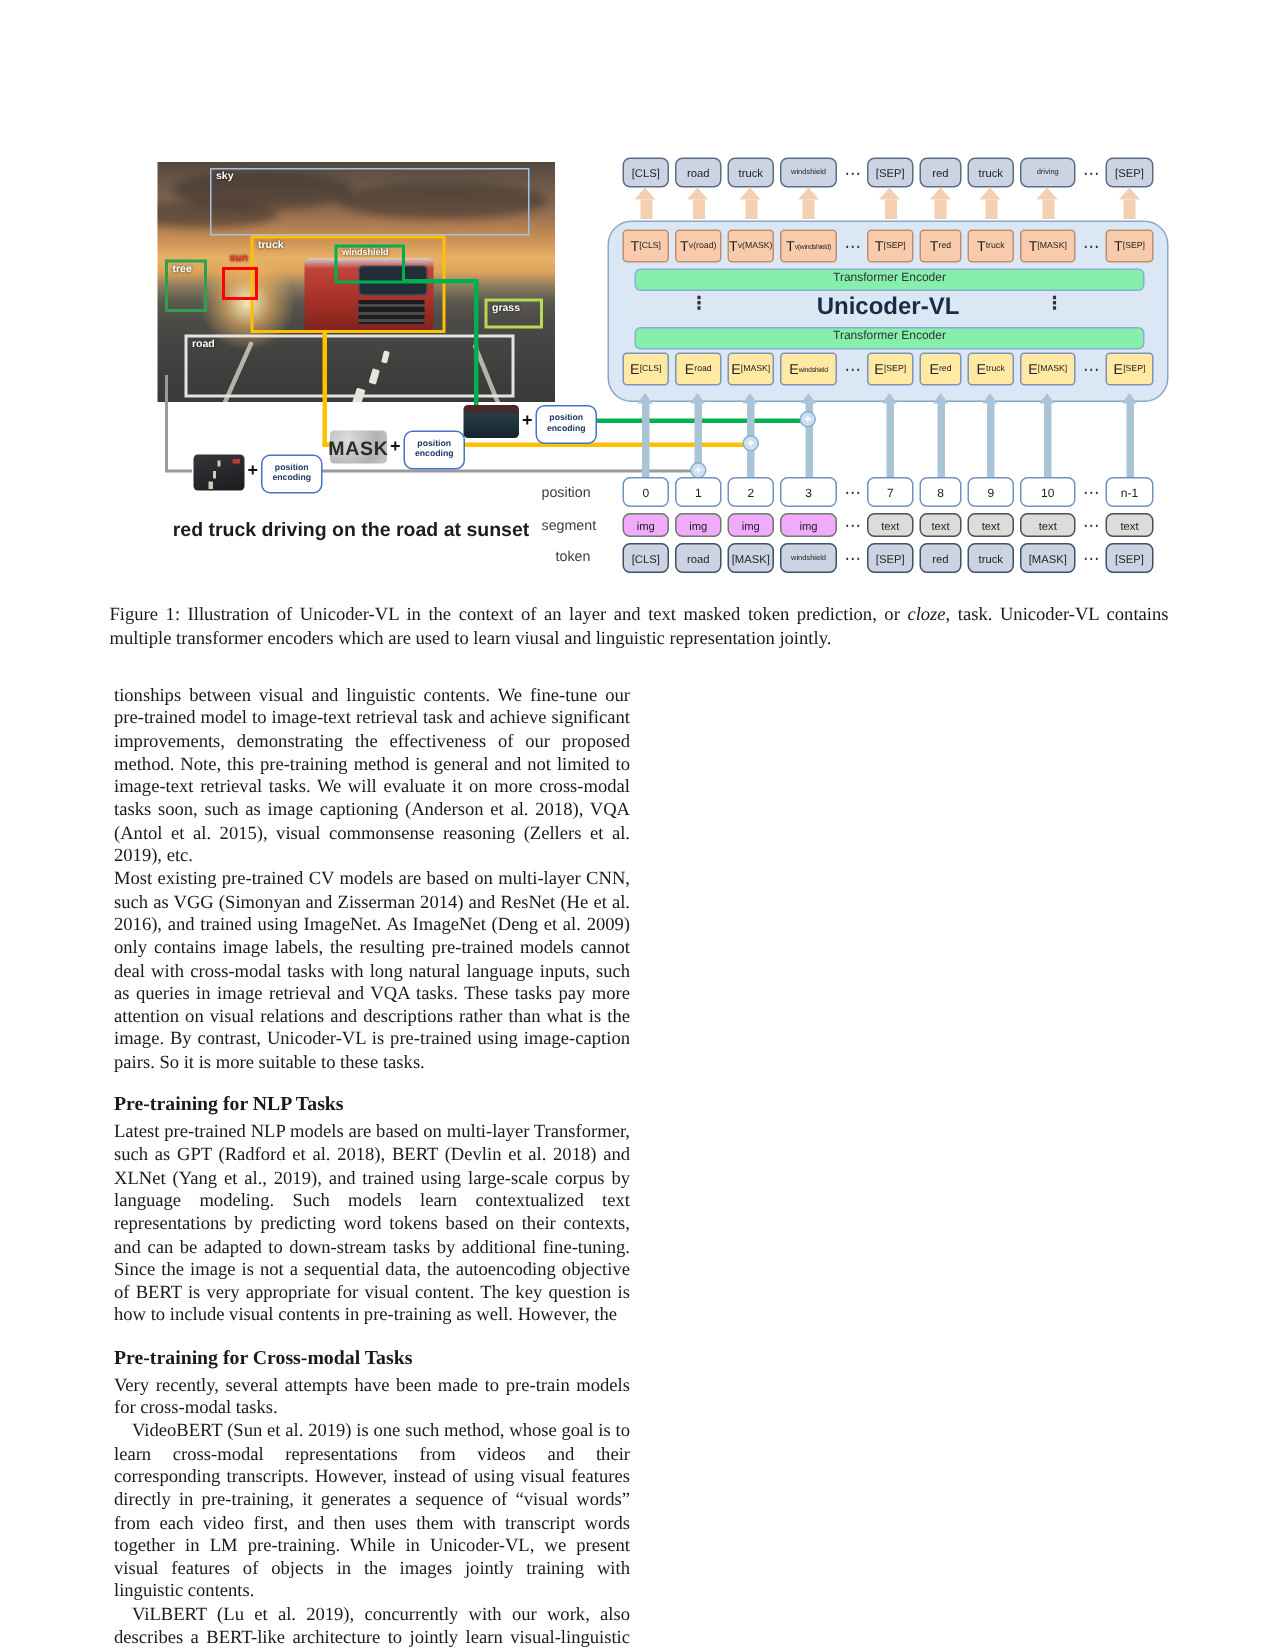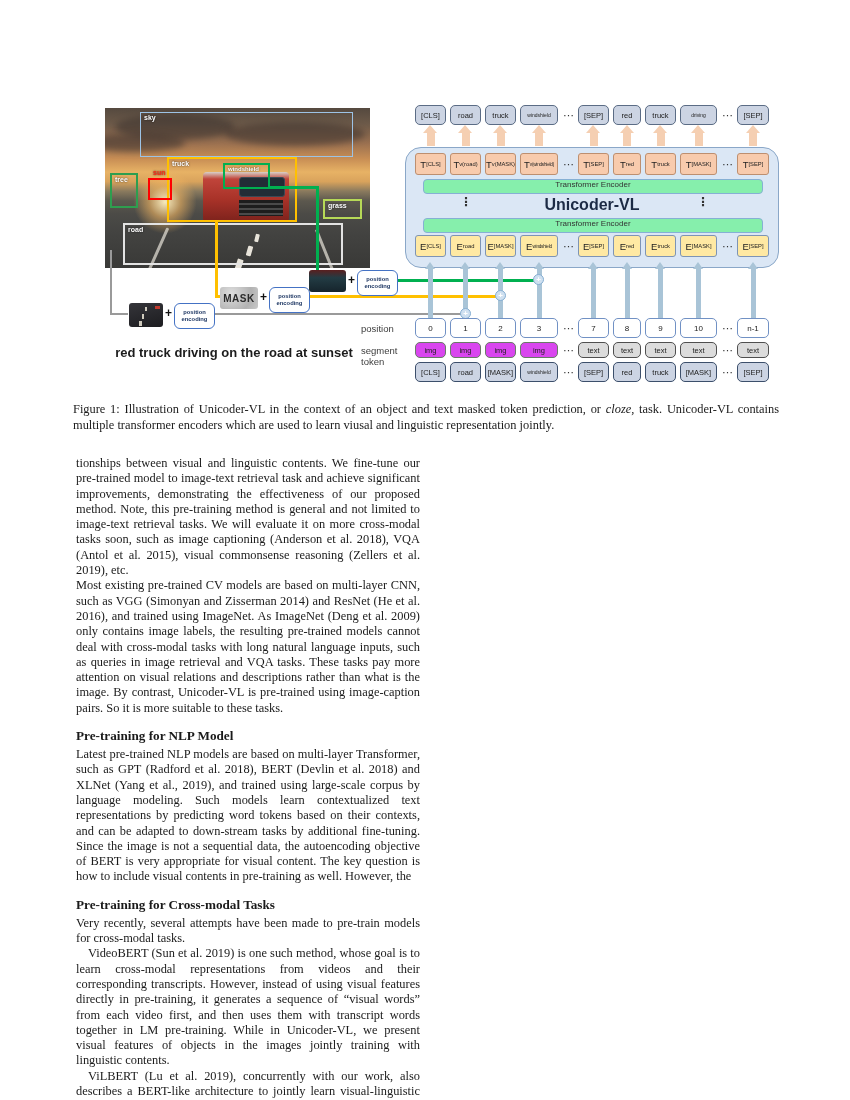--- a/index.html
+++ b/index.html
@@ -31,21 +31,21 @@
   .bb-sun .bbl{top:-11px;color:#ff2a1a;}
   .bb-grass{left:218px;top:91px;width:39px;height:20px;border:2px solid #b6d957;}
   .bb-road{left:18px;top:115px;width:220px;height:42px;border:2px solid #e3e3e3;}
   
   .thumb{position:absolute;border-radius:3px;}
   .road-thumb{left:56px;top:203px;width:34px;height:24px;background:linear-gradient(165deg,#35353a 0%,#26262a 60%,#1d1d20 100%);}
   .rt-d{position:absolute;background:#cfcabd;}
   .wind-thumb{left:236px;top:170px;width:37px;height:22px;background:linear-gradient(180deg,#5a1f1f 0%,#233c44 35%,#16242c 100%);}
   .mask-thumb{position:absolute;left:147px;top:187px;width:38px;height:22px;border-radius:3px;
     background:radial-gradient(circle at 30% 30%,#dedede,#b2b2b2 65%,#c9c9c9);display:flex;align-items:center;justify-content:center;
-    font-family:"Liberation Sans",sans-serif;font-weight:bold;font-size:10px;color:#2b2b2b;letter-spacing:.5px;}
+    font-family:"Liberation Sans",sans-serif;font-weight:bold;font-size:13px;color:#2b2b2b;letter-spacing:.5px;}
   .plus{position:absolute;font-family:"Liberation Sans",sans-serif;font-weight:bold;font-size:12px;color:#111;}
   .pe{position:absolute;width:39px;height:24px;background:#fff;border:1.5px solid #4472c4;border-radius:6px;
       display:flex;flex-direction:column;align-items:center;justify-content:center;
       font-family:"Liberation Sans",sans-serif;font-weight:bold;font-size:5.8px;line-height:1.2;color:#1f3864;}
   .pe1{left:101px;top:203px;} .pe2{left:196px;top:187px;} .pe3{left:284px;top:170px;}
   .photo-cap{position:absolute;left:30px;top:245px;width:262px;text-align:center;
       font-family:"Liberation Sans",sans-serif;font-weight:bold;font-size:13px;color:#1c1c1c;}
   
   .ln{position:absolute;}
   .oplus{position:absolute;width:11px;height:11px;border-radius:50%;background:#cfe0f0;border:1px solid #85aed2;
@@ -67,36 +67,36 @@
       grid-template-columns:31px 31px 31px 38px 12px 31px 28px 31px 37px 12px 32px;}
   .out-row{top:5px;height:20px;} .arrow-row{top:25px;height:22px;} .t-row{top:53px;height:22px;}
   .e-row{top:135px;height:22px;} .conn-row{top:168px;height:50px;} .pos-row{top:218px;height:20px;}
   .seg-row{top:242px;height:16px;} .tok-row{top:262px;height:20px;}
   .bx{box-sizing:border-box;width:100%;height:100%;display:flex;align-items:center;justify-content:center;
       font-family:"Liberation Sans",sans-serif;font-size:7.5px;color:#222;border-radius:4px;overflow:hidden;}
   .out{background:#ccd4e3;border:1.2px solid #5b6c85;border-radius:5px;}
   .tbox{background:#f8cbad;border:1px solid #bd8f70;border-radius:3px;}
   .ebox{background:#ffe9a3;border:1px solid #7d94b5;border-radius:3px;}
   .posbx{background:#fff;border:1.2px solid #7191c4;border-radius:5px;font-size:8px;}
-  .seg-img{background:#d946ef;border:1.2px solid #6a7a68;border-radius:5px;}
+  .seg-img{background:#f0abfc;border:1.2px solid #6a7a68;border-radius:5px;}
   .seg-text{background:#dcdcdc;border:1.2px solid #4f4f4f;border-radius:5px;}
   .tokbx{background:#ccd4e3;border:1.2px solid #3c4f6b;border-radius:5px;}
   .small{font-size:5px;}
   .mv{font-size:9.5px;font-style:normal;} sub{font-size:5.8px;} sub.tiny{font-size:4.6px;letter-spacing:-.2px;}
   .ell{display:flex;align-items:center;justify-content:center;font-size:11px;color:#333;letter-spacing:-1px;}
   .spacer{width:100%;height:100%;}
   .vline{width:5px;height:100%;background:#a9c4d7;margin:0 auto;position:relative;}
   .vline::before{content:'';position:absolute;top:-6px;left:-3px;width:0;height:0;
       border-left:5.5px solid transparent;border-right:5.5px solid transparent;border-bottom:7px solid #a9c4d7;}
   .up-arrow{width:8px;height:13px;background:#f5cfb2;margin:0 auto;position:relative;top:8px;}
   .up-arrow::before{content:'';position:absolute;top:-8px;left:-3.5px;width:0;height:0;
       border-left:7.5px solid transparent;border-right:7.5px solid transparent;border-bottom:8px solid #f5cfb2;}
   .rowlab{position:absolute;left:-44px;width:42px;font-family:"Liberation Sans",sans-serif;
       font-size:9.5px;color:#3d3d3d;}
-  .rl-pos{top:223px;} .rl-seg{top:245px;} .rl-tok{top:256px;}
+  .rl-pos{top:223px;} .rl-seg{top:245px;} .rl-tok{top:266px;text-align:center;}
   
   .figcap{position:absolute;left:73px;top:401px;width:706px;font-size:12.4px;line-height:16px;text-align:justify;}
   .cols{position:absolute;left:76px;top:456px;width:706px;display:flex;flex-direction:column;}
   .col{width:344px;font-size:12.4px;line-height:15.3px;text-align:justify;}
   .blk-p{margin:0;} .blk-p.indent{text-indent:12px;}
   .blk-h1{margin:13px 0 5px;text-align:center;font-weight:bold;font-size:14.5px;line-height:16px;}
   .blk-h2{margin:12px 0 4px;font-weight:bold;font-size:13.2px;line-height:15px;}
 </style>
 </head>
 <body>
@@ -353,28 +353,28 @@
           <div class="ell">⋯</div>
           <div class="bx tokbx">[SEP]</div>
         </div>
       <div class="rowlab rl-pos">position</div>
       <div class="rowlab rl-seg">segment</div>
       <div class="rowlab rl-tok">token</div>
     </div>
   </div>
 
   <div class="figcap">
-    <span>Figure 1: Illustration of Unicoder-VL in the context of an object and text masked token prediction, or </span><i>cloze</i><span>, task. Unicoder-VL contains multiple transformer encoders which are used to learn viusal and linguistic representation jointly.</span>
+    <span>Figure 1: Illustration of Unicoder-VL in the context of an layer and text masked token prediction, or </span><i>cloze</i><span>, task. Unicoder-VL contains multiple transformer encoders which are used to learn viusal and linguistic representation jointly.</span>
   </div>
 
   <div class="cols">
     <div class="col" id="col-left">
         <div class="blk-p">tionships between visual and linguistic contents. We fine-tune our pre-trained model to image-text retrieval task and achieve significant improvements, demonstrating the effectiveness of our proposed method. Note, this pre-training method is general and not limited to image-text retrieval tasks. We will evaluate it on more cross-modal tasks soon, such as image captioning (Anderson et al. 2018), VQA (Antol et al. 2015), visual commonsense reasoning (Zellers et al. 2019), etc.</div>
         <div class="blk-p">Most existing pre-trained CV models are based on multi-layer CNN, such as VGG (Simonyan and Zisserman 2014) and ResNet (He et al. 2016), and trained using ImageNet. As ImageNet (Deng et al. 2009) only contains image labels, the resulting pre-trained models cannot deal with cross-modal tasks with long natural language inputs, such as queries in image retrieval and VQA tasks. These tasks pay more attention on visual relations and descriptions rather than what is the image. By contrast, Unicoder-VL is pre-trained using image-caption pairs. So it is more suitable to these tasks.</div>
-        <div class="blk-h2">Pre-training for NLP Model</div>
+        <div class="blk-h2">Pre-training for NLP Tasks</div>
         <div class="blk-p">Latest pre-trained NLP models are based on multi-layer Transformer, such as GPT (Radford et al. 2018), BERT (Devlin et al. 2018) and XLNet (Yang et al., 2019), and trained using large-scale corpus by language modeling. Such models learn contextualized text representations by predicting word tokens based on their contexts, and can be adapted to down-stream tasks by additional fine-tuning. Since the image is not a sequential data, the autoencoding objective of BERT is very appropriate for visual content. The key question is how to include visual contents in pre-training as well. However, the</div>
       </div>
     <div class="col" id="col-right">
         <div class="blk-h2">Pre-training for Cross-modal Tasks</div>
         <div class="blk-p">Very recently, several attempts have been made to pre-train models for cross-modal tasks.</div>
         <div class="blk-p indent">VideoBERT (Sun et al. 2019) is one such method, whose goal is to learn cross-modal representations from videos and their corresponding transcripts. However, instead of using visual features directly in pre-training, it generates a sequence of “visual words” from each video first, and then uses them with transcript words together in LM pre-training. While in Unicoder-VL, we present visual features of objects in the images jointly training with linguistic contents.</div>
         <div class="blk-p indent">ViLBERT (Lu et al. 2019), concurrently with our work, also describes a BERT-like architecture to jointly learn visual-linguistic representation. They propose a co-attentional Transformer layer (Co-TRM) in their model and claim such structure has a better ability to model interactions between visual and linguistic contents. However, we find using vanilla BERT structure, Unicoder-VL can outperform VilBERT significantly on both image retrieval and sentence retrieval tasks. We will verify this on more cross-modal tasks soon, including visual commonsense reasoning and visual QA.</div>
         <div class="blk-h1">These</div>
       </div>
   </div>

